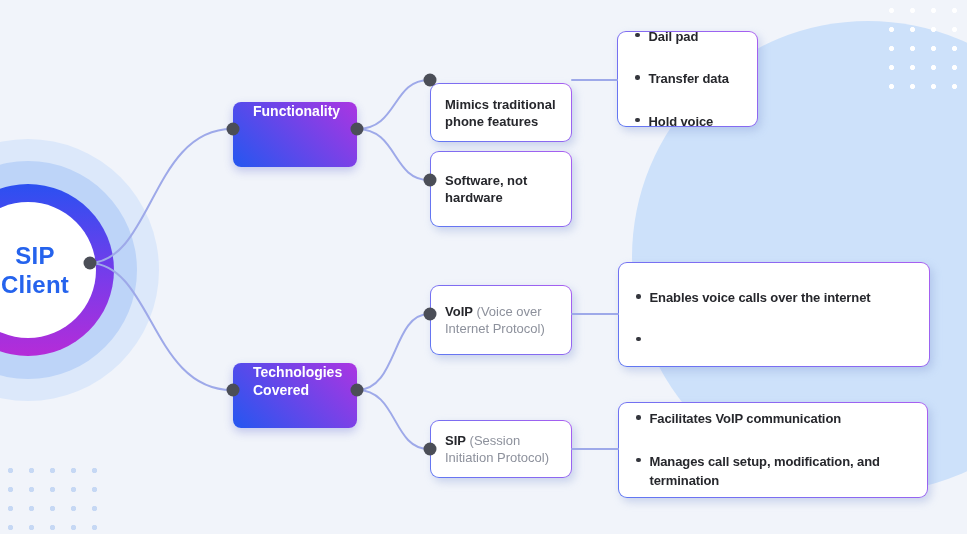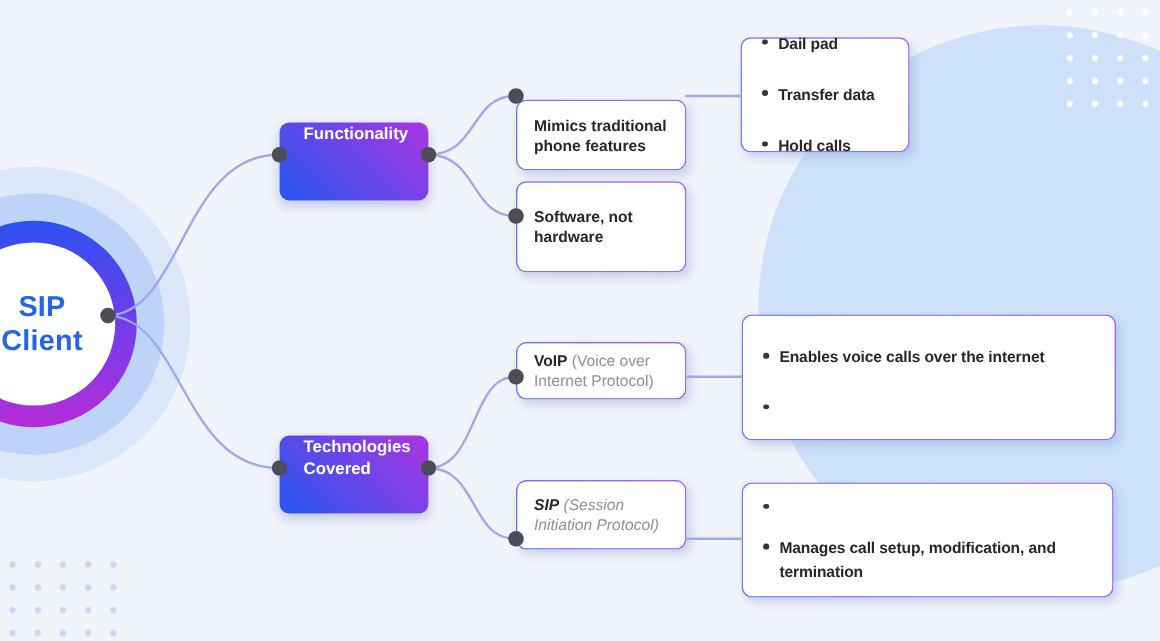--- a/index.html
+++ b/index.html
@@ -39,22 +39,22 @@
   .leaf-box,.bullet-box{position:absolute; box-sizing:border-box; border:1.6px solid transparent; border-radius:9px;
     background:linear-gradient(#ffffff,#ffffff) padding-box,
                linear-gradient(45deg,#5f78f2 0%,#a95ef0 100%) border-box;
     box-shadow:3px 4px 8px rgba(140,160,215,.40);}
   .leaf-box{width:142px; display:flex; flex-direction:column; justify-content:center; padding:10px 14px;
     font-size:13px; color:#26272c; line-height:17px;}
   .leaf-title b{font-weight:bold;}
   .leaf-title .gray{color:#8d919c; font-weight:normal;}
   .box-mimics{left:430px; top:51px;  height:59px;margin-top:32px;}
   .box-software{left:430px; top:151px; height:76px;}
-  .box-voip{left:430px; top:285px; height:48px;}
-  .box-sip{left:430px; top:400px; height:58px;font-style:italic;}
+  .box-voip{left:430px; top:285px; height:70px;}
+  .box-sip{left:430px; top:420px; height:58px;}
   .leaf-title{font-weight:bold;}
   
   .bullet-box{display:flex; flex-direction:column; justify-content:center; gap:23px; padding:14px 12px 14px 17px;}
   .box-bullets-1{left:617px; top:31px;  width:141px; height:96px;}
   .box-bullets-2{left:618px; top:262px; width:312px; height:105px;}
   .box-bullets-3{left:618px; top:402px; width:310px; height:96px;}
   .bullet-row{display:flex; gap:9px; font-size:13px; font-weight:bold; color:#26272c; line-height:1.5; letter-spacing:-0.1px;}
   .bdot{width:4.5px; height:4.5px; border-radius:50%; background:#34363d; margin-top:6px; flex:none;}
   
   .connectors{position:absolute; left:0; top:0; width:967px; height:534px; pointer-events:none;}
@@ -104,37 +104,38 @@
     <div class="bullet-row">
         <span class="bdot"></span>
         <span>Dail pad</span>
       </div>
     <div class="bullet-row">
         <span class="bdot"></span>
         <span>Transfer data</span>
       </div>
     <div class="bullet-row">
         <span class="bdot"></span>
-        <span>Hold calls</span>
+        <span>Hold voice</span>
       </div>
   </div>
 
   <div class="bullet-box box-bullets-2">
     <div class="bullet-row">
         <span class="bdot"></span>
         <span>Enables voice calls over the internet</span>
       </div>
     <div class="bullet-row">
         <span class="bdot"></span>
       </div>
   </div>
 
   <div class="bullet-box box-bullets-3">
     <div class="bullet-row">
         <span class="bdot"></span>
+        <span>Facilitates VoIP communication</span>
       </div>
     <div class="bullet-row">
         <span class="bdot"></span>
         <span>Manages call setup, modification, and termination</span>
       </div>
   </div>
 
   <svg class="connectors" viewBox="0 0 967 534" xmlns="http://www.w3.org/2000/svg">
     <g stroke="#9ea9e9" stroke-width="2" fill="none" stroke-linecap="round">
       <path d="M90,263 C152,261 152,129 232,129"></path>

